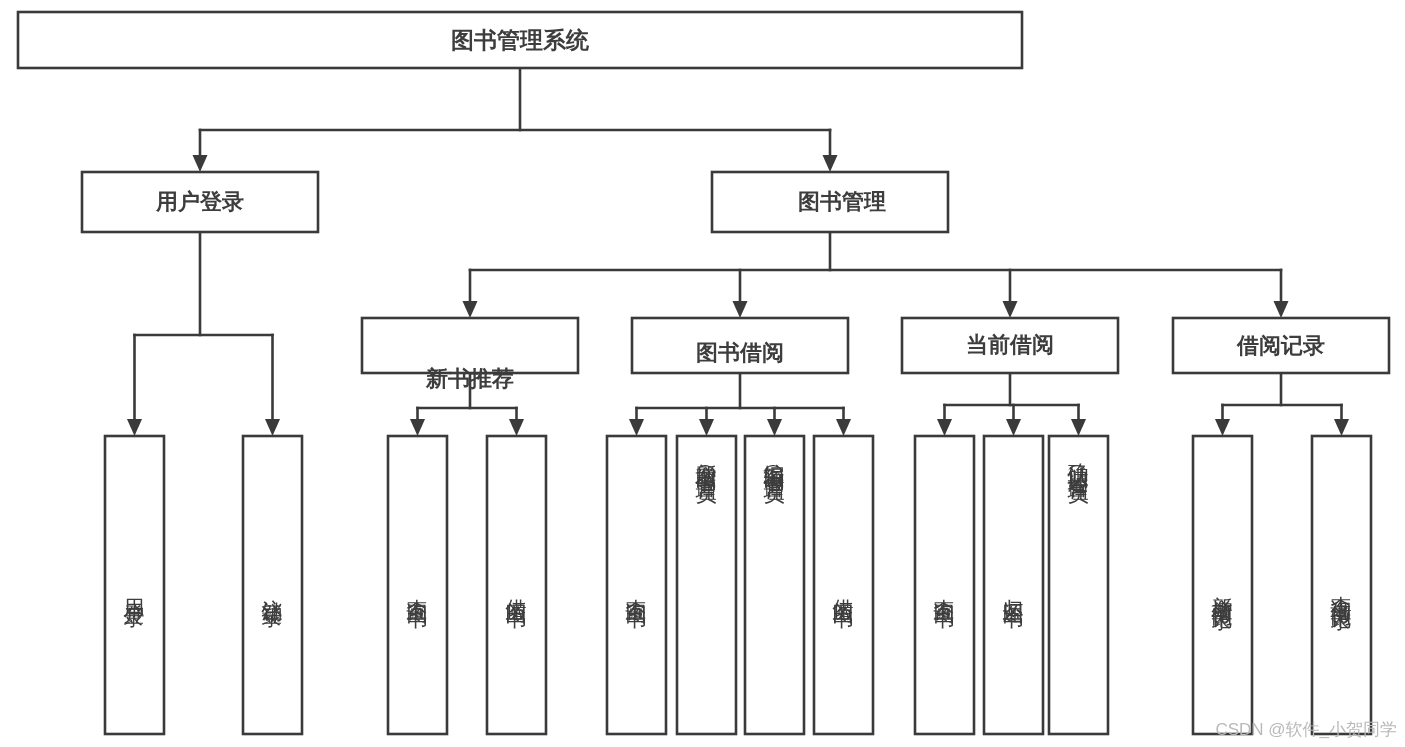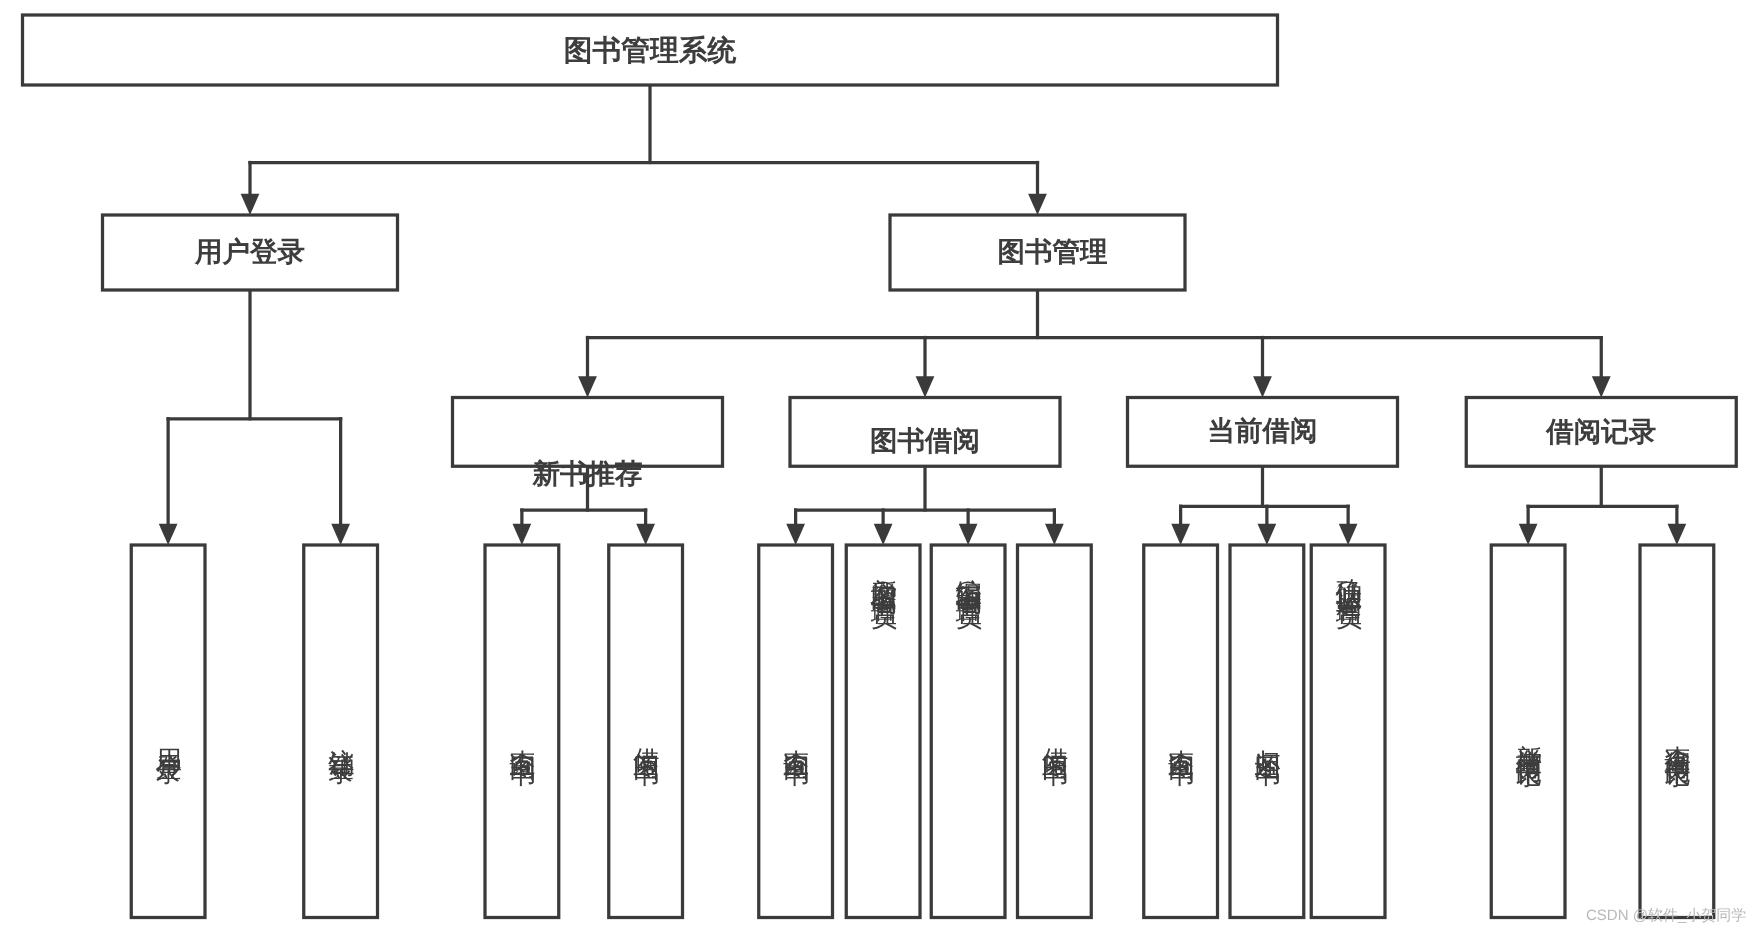--- a/index.html
+++ b/index.html
@@ -74,21 +74,21 @@
     white-space: nowrap;
   }
   .root-text {
     font-size: 23px;
   }
   #watermark {
     position: absolute;
     right: 8px;
     bottom: 6px;
     font-family: "Liberation Sans", "DejaVu Sans", sans-serif;
-    font-size: 12px;
+    font-size: 17px;
     color: #b9b9b9;
     white-space: nowrap;
     pointer-events: none;
   }
 </style>
 </head>
 <body>
 
 <div id="diagram-root">
   <svg class="diagram" viewBox="0 0 1405 747">

